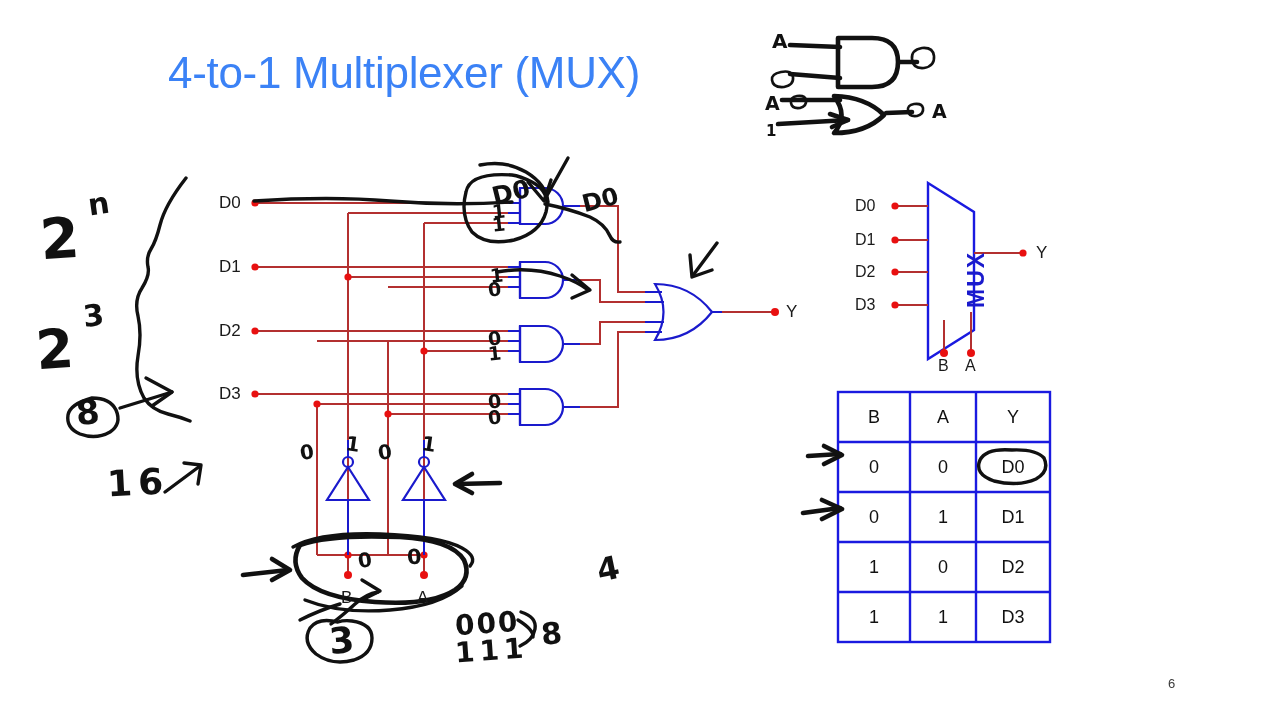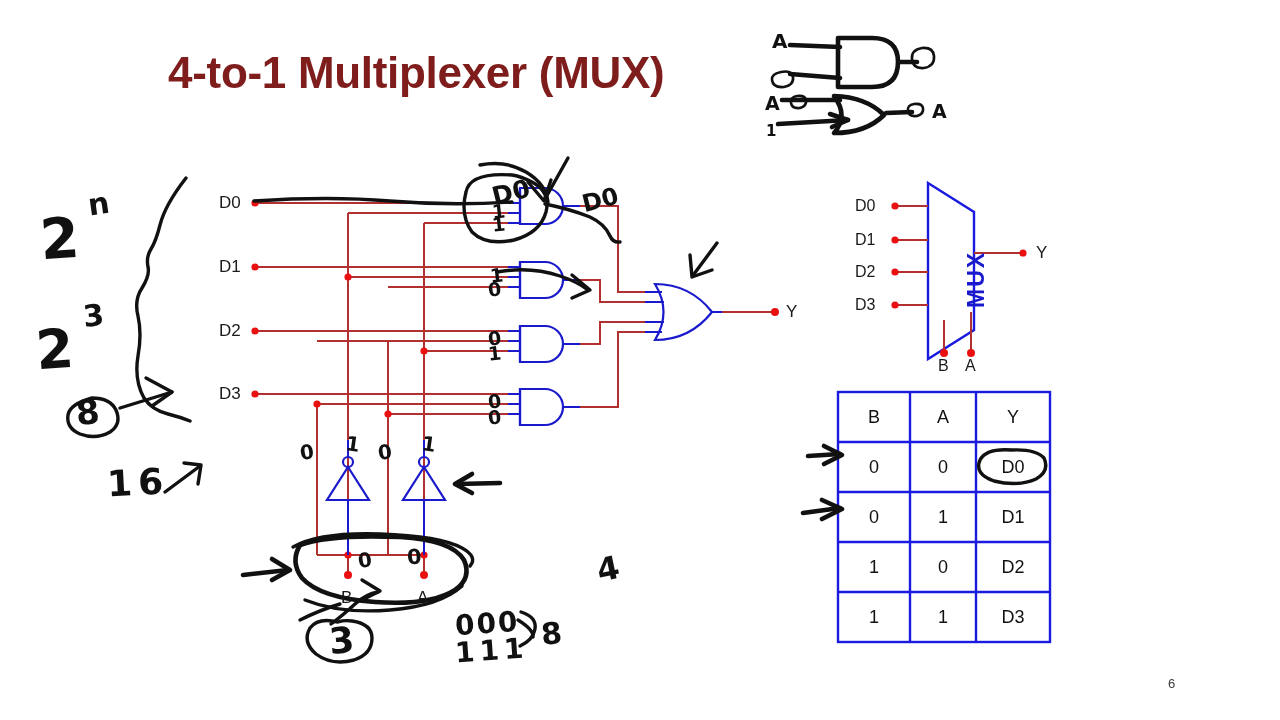--- a/index.html
+++ b/index.html
@@ -4,21 +4,21 @@
 <style>
   html,body{margin:0;padding:0;}
   body{
     width:1280px;height:720px;background:#ffffff;
     font-family:"Liberation Sans", sans-serif;
     overflow:hidden;position:relative;
   }
   #slide{position:absolute;inset:0;width:1280px;height:720px;}
   #title{
     position:absolute;left:168px;top:48px;
-    font-size:44px;color:#7f1d1d;font-weight:700;
+    font-size:44px;color:#3b82f6;font-weight:400;
     letter-spacing:-0.3px;white-space:nowrap;
   }
   #pagenum{
     position:absolute;left:1168px;top:676px;
     font-size:13px;color:#3a3a3a;
   }
   .svg-layer{position:absolute;left:0;top:0;width:1280px;height:720px;}
   .lbl{
     position:absolute;font-size:17px;color:#1a1a1a;
     font-family:"Liberation Sans", sans-serif;white-space:nowrap;

